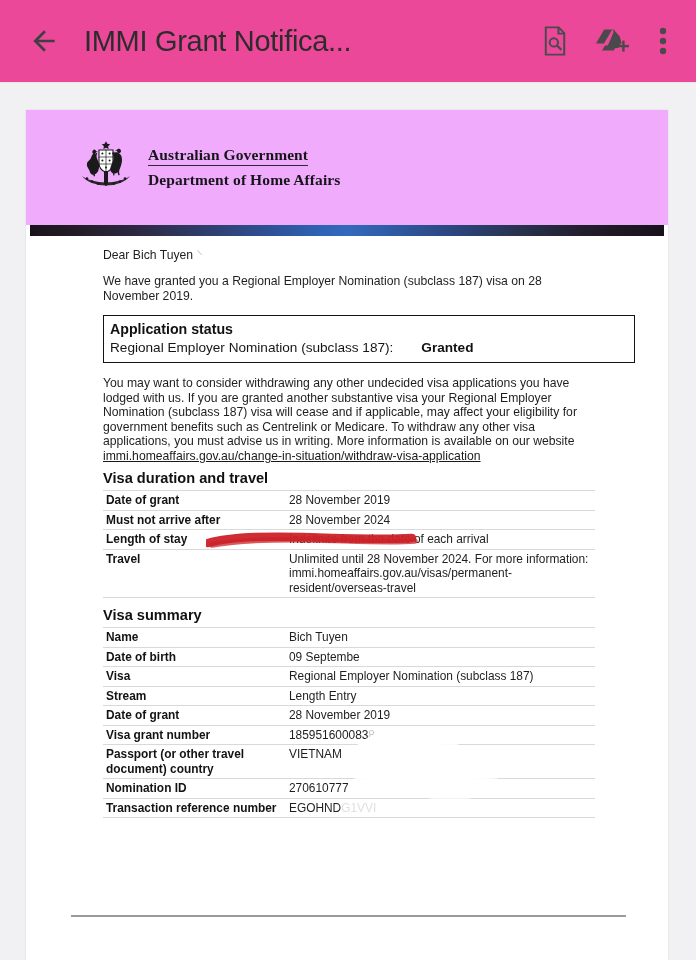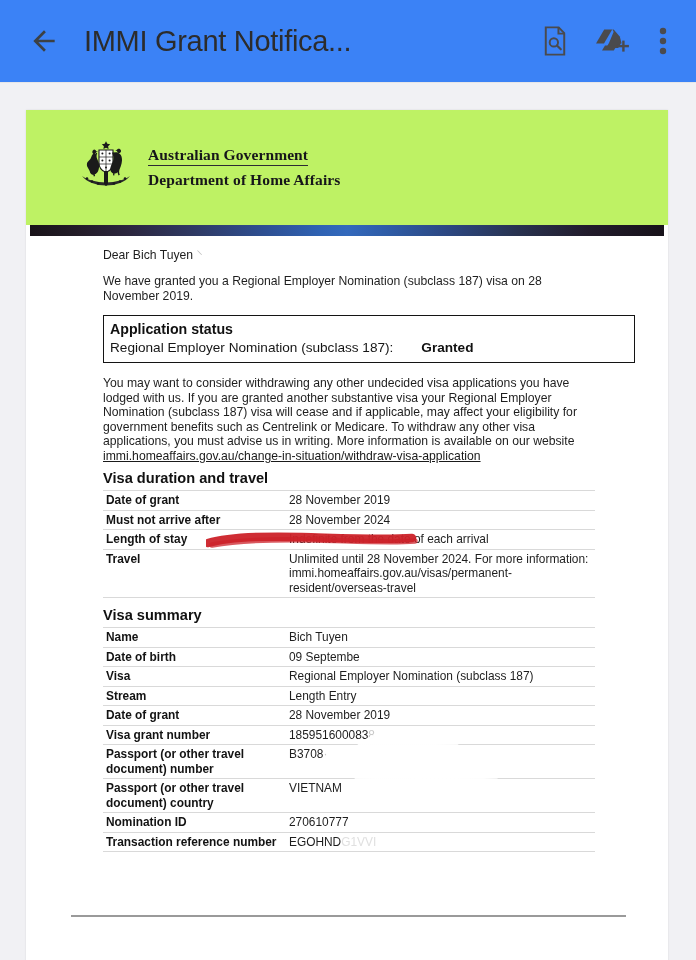--- a/index.html
+++ b/index.html
@@ -13,21 +13,21 @@
     font-family: "Liberation Sans", sans-serif;
     overflow: hidden;
     position: relative;
   }
 
   
   #app-bar {
     position: absolute;
     left: 0; top: 0;
     width: 696px; height: 83px;
-    background: #3b82f6;
+    background: #ec4899;
     display: flex;
     align-items: center;
     box-sizing: border-box;
     padding: 0 18px 0 22px;
     border-bottom: 1px solid #e6e6e8;
     z-index: 5;
   }
   .bar-icon {
     flex: 0 0 auto;
     display: flex;
@@ -66,21 +66,21 @@
     width: 642px;
     height: 860px;
     background: #ffffff;
     box-shadow: 0 0 2px rgba(0,0,0,0.10);
     overflow: hidden;
   }
   #letterhead {
     position: absolute;
     left: 0; top: 0;
     width: 642px; height: 115px;
-    background: #bef264;
+    background: #f0abfc;
   }
   #crest-row {
     position: absolute;
     left: 48px; top: 28px;
     display: flex;
     align-items: center;
   }
   #coat-of-arms { width: 64px; height: 58px; flex: 0 0 auto; }
   #gov-text {
     margin-left: 10px;
@@ -413,24 +413,20 @@
             </tr>
             <tr>
               <td class="kv-key">Date of grant</td>
               <td class="kv-val">28 November 2019</td>
             </tr>
             <tr>
               <td class="kv-key">Visa grant number</td>
               <td class="kv-val"><span>185951600083</span><span class="fade-tail">8</span></td>
             </tr>
             <tr>
-              <td class="kv-key">Passport (or other travel document) number</td>
-              <td class="kv-val"><span>B3708</span><span class="fade-tail">·</span></td>
-            </tr>
-            <tr>
               <td class="kv-key">Passport (or other travel document) country</td>
               <td class="kv-val">VIETNAM</td>
             </tr>
             <tr>
               <td class="kv-key">Nomination ID</td>
               <td class="kv-val">270610777</td>
             </tr>
             <tr>
               <td class="kv-key">Transaction reference number</td>
               <td class="kv-val"><span>EGOHND</span><span class="fade-tail-strong">G1VVI</span></td>

